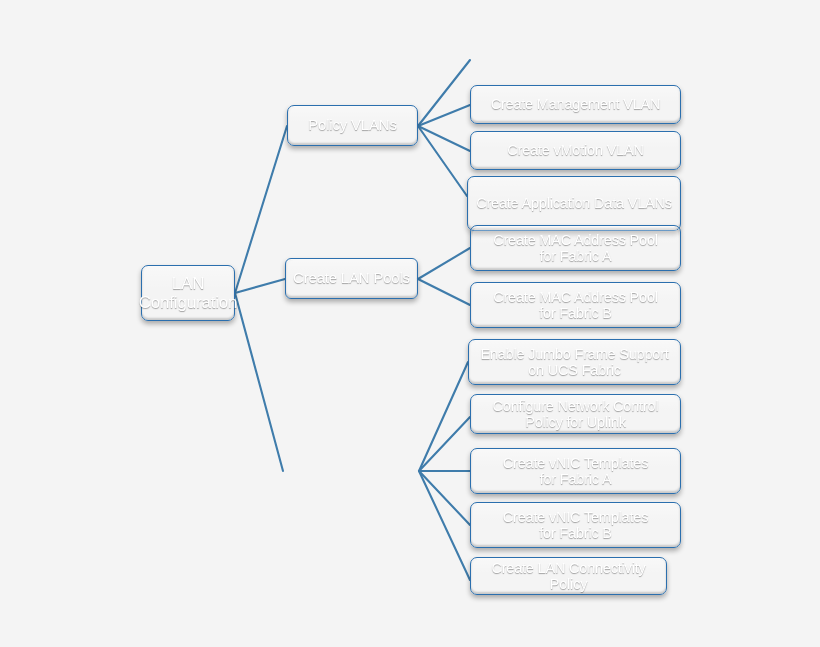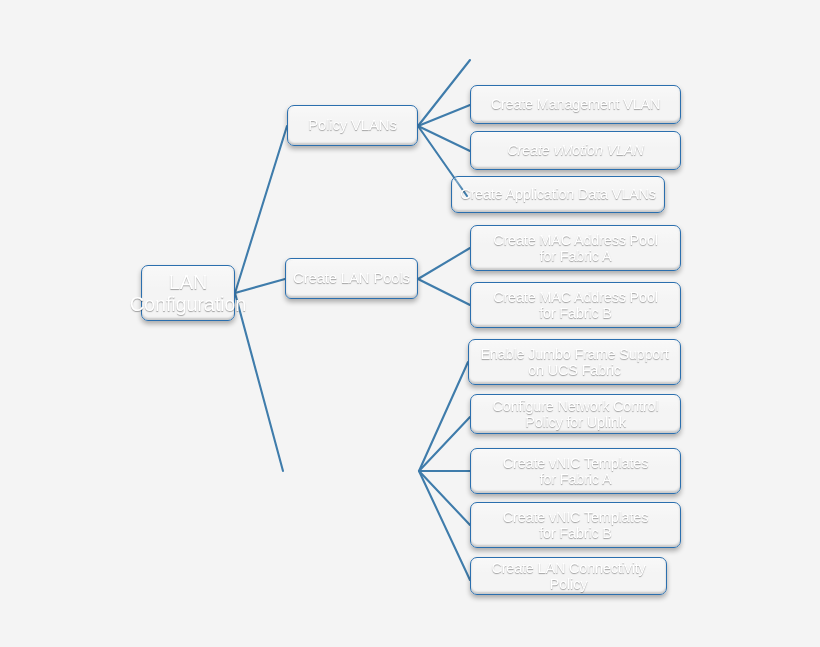--- a/index.html
+++ b/index.html
@@ -86,21 +86,21 @@
         rgba(255,255,255,0.00) 100%);
     pointer-events: none;
   }
 
   .node .label {
     position: relative;
     z-index: 1;
     white-space: pre-line;
   }
 
-  .node-root  { font-size: 20px; }
+  .node-root  { font-size: 17px; }
   .node-mid   { font-size: 15px; }
   .node-leaf  { font-size: 14.5px; }
 
   .conn {
     stroke: #3f7cab;
     stroke-width: 2.1;
     fill: none;
     stroke-linecap: round;
   }
 </style>
@@ -133,24 +133,24 @@
       </div>
       <div class="node node-mid" style="left: 287px; top: 105px; width: 131px; height: 41px;">
         <span class="label">Policy VLANs</span>
       </div>
       <div class="node node-mid" style="left: 285px; top: 258px; width: 133px; height: 41px; border-radius: 6px;">
         <span class="label">Create LAN Pools</span>
       </div>
       <div class="node node-leaf" style="left: 470px; top: 85px; width: 211px; height: 39px;">
         <span class="label">Create Management VLAN</span>
       </div>
-      <div class="node node-leaf" style="left: 470px; top: 131px; width: 211px; height: 39px; font-style: italic;">
+      <div class="node node-leaf" style="left: 470px; top: 131px; width: 211px; height: 39px;">
         <span class="label">Create vMotion VLAN</span>
       </div>
-      <div class="node node-leaf" style="left: 451px; top: 176px; width: 214px; height: 37px; justify-content: center;">
+      <div class="node node-leaf" style="left: 467px; top: 176px; width: 214px; height: 55px; justify-content: center;">
         <span class="label">Create Application Data VLANs</span>
       </div>
       <div class="node node-leaf" style="left: 470px; top: 225px; width: 211px; height: 46px;">
         <span class="label">Create MAC Address Pool
 for Fabric A</span>
       </div>
       <div class="node node-leaf" style="left: 470px; top: 282px; width: 211px; height: 46px;">
         <span class="label">Create MAC Address Pool
 for Fabric B</span>
       </div>

